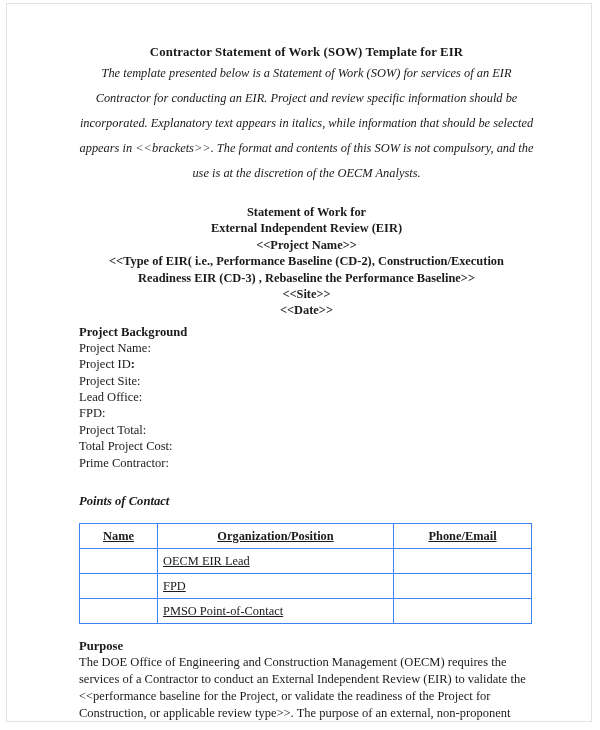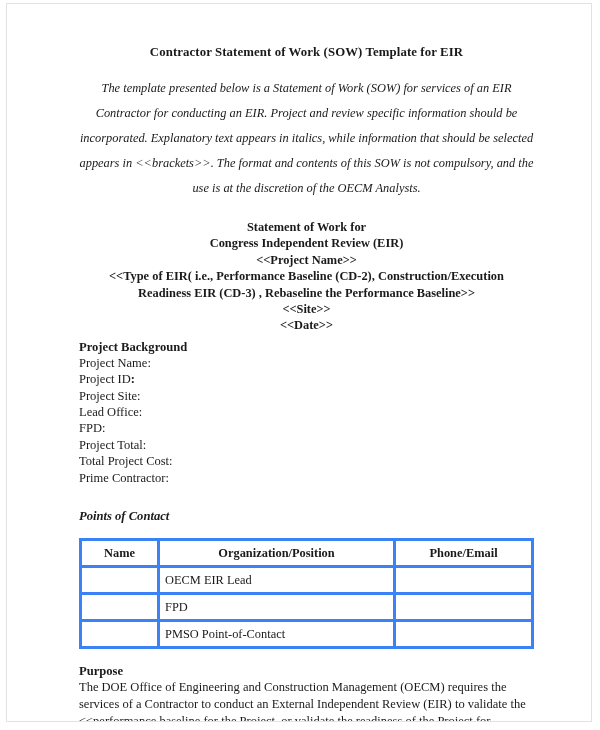--- a/index.html
+++ b/index.html
@@ -30,21 +30,21 @@
     top: 40px;
     width: 455px;
   }
 
   .doc-title {
     text-align: center;
     font-weight: bold;
     font-size: 12.8px;
     line-height: 16px;
     letter-spacing: .1px;
-    margin: 0 0 16px 0;
+    margin: 0 0 1px 0;
   }
 
   .intro {
     font-style: italic;
     font-size: 12.4px;
     line-height: 25px;
     text-align: center;
     margin: 0 0 18px 0;
   }
 
@@ -80,24 +80,25 @@
   .spacer-lg { height: 22px; }
   .spacer-md { height: 14px; }
 
   table.poc {
     border-collapse: collapse;
     width: 452px;
     table-layout: fixed;
     font-size: 12.4px;
   }
   table.poc th, table.poc td {
-    border: 3px solid #3b82f6;
+    border: 1px solid #3b82f6;
     height: 22px;
     padding: 1px 5px;
     vertical-align: middle;
+    text-decoration: underline;
   }
   table.poc th {
     font-weight: bold;
     text-align: center;
   }
   table.poc td {
     text-align: left;
   }
   col.c-name { width: 78px; }
   col.c-org  { width: 236px; }
@@ -121,21 +122,21 @@
 
 <div class="page">
   <div class="content">
 
     <div class="doc-title">Contractor Statement of Work (SOW) Template for EIR</div>
 
     <div class="intro">The template presented below is a Statement of Work (SOW) for services of an EIR Contractor for conducting an EIR.  Project and review specific information should be incorporated.  Explanatory text appears in italics, while information that should be selected appears in &lt;&lt;brackets&gt;&gt;. The format and contents of this SOW is not compulsory, and the use is at the discretion of the OECM Analysts.</div>
 
     <div class="center-block">
       <div>Statement of Work for</div>
-      <div>Congress Independent Review (EIR)</div>
+      <div>External Independent Review (EIR)</div>
       <div>&lt;&lt;Project Name&gt;&gt;</div>
       <div class="wide">&lt;&lt;Type of EIR( i.e., Performance Baseline (CD-2), Construction/Execution</div>
       <div class="wide">Readiness EIR (CD-3) , Rebaseline the Performance Baseline&gt;&gt;</div>
       <div>&lt;&lt;Site&gt;&gt;</div>
       <div>&lt;&lt;Date&gt;&gt;</div>
     </div>
 
     <div class="sec-head">Project Background</div>
 
     <div class="field-list">

